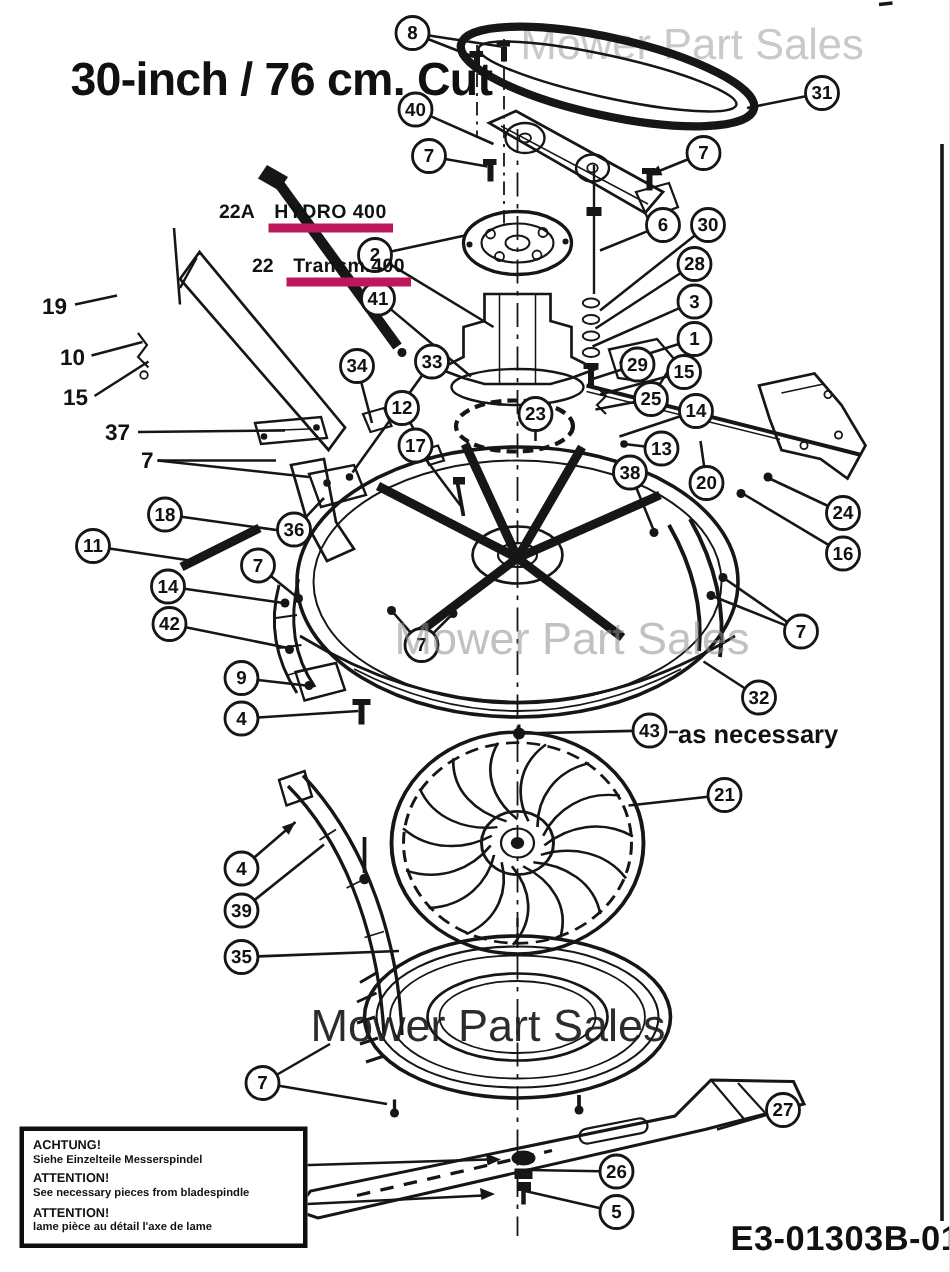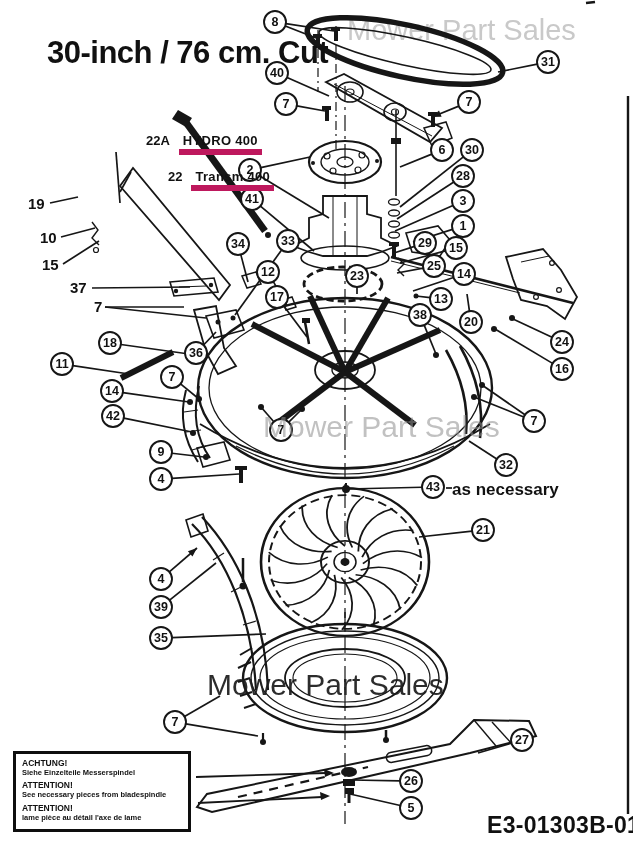--- a/index.html
+++ b/index.html
@@ -12,21 +12,21 @@
   .wm-bot{z-index:3;}
   .txt{position:absolute;z-index:4;white-space:nowrap;}
   #title-line1{left:18px;top:6px;font-size:24px;font-weight:bold;letter-spacing:-0.5px;}
   #title-line2{left:7px;top:35px;font-size:31px;font-weight:bold;letter-spacing:-0.5px;margin-left:40px;}
   .vlabel{position:absolute;z-index:4;font-weight:bold;font-size:13px;white-space:nowrap;}
   .vlabel .code{margin-right:9px;margin-left:48px;}
   .vlabel .name{border-bottom:6px solid #be185d;padding:0 4px 1px 4px;letter-spacing:0.3px;}
   #note-as-necessary{left:452px;top:480px;font-size:17px;font-weight:bold;}
   #drawing-number{left:487px;top:812px;font-size:23px;font-weight:bold;letter-spacing:0.3px;}
   #warning-box{position:absolute;z-index:4;left:13px;top:751px;width:162px;
-               border:3px solid #0e0e0e;background:#fff;padding:5px 4px 3px 6px;}
+               border:3px solid #0e0e0e;background:#fff;padding:5px 18px 3px 6px;}
   .we{margin-bottom:4px;}
   .we .h{font-weight:bold;font-size:8.5px;line-height:1.15;}
   .we .b{font-weight:bold;font-size:7.5px;line-height:1.15;}
   
   .ln{stroke:#161616;fill:none;}
   .fl{fill:#161616;stroke:none;}
   .ld{stroke:#161616;stroke-width:1.7;fill:none;}
   .cc{fill:#ffffff;stroke:#161616;stroke-width:1.9;}
   .cn{font:bold 12.5px "Liberation Sans",sans-serif;text-anchor:middle;fill:#111;}
   .pl{font:bold 15px "Liberation Sans",sans-serif;fill:#111;}

